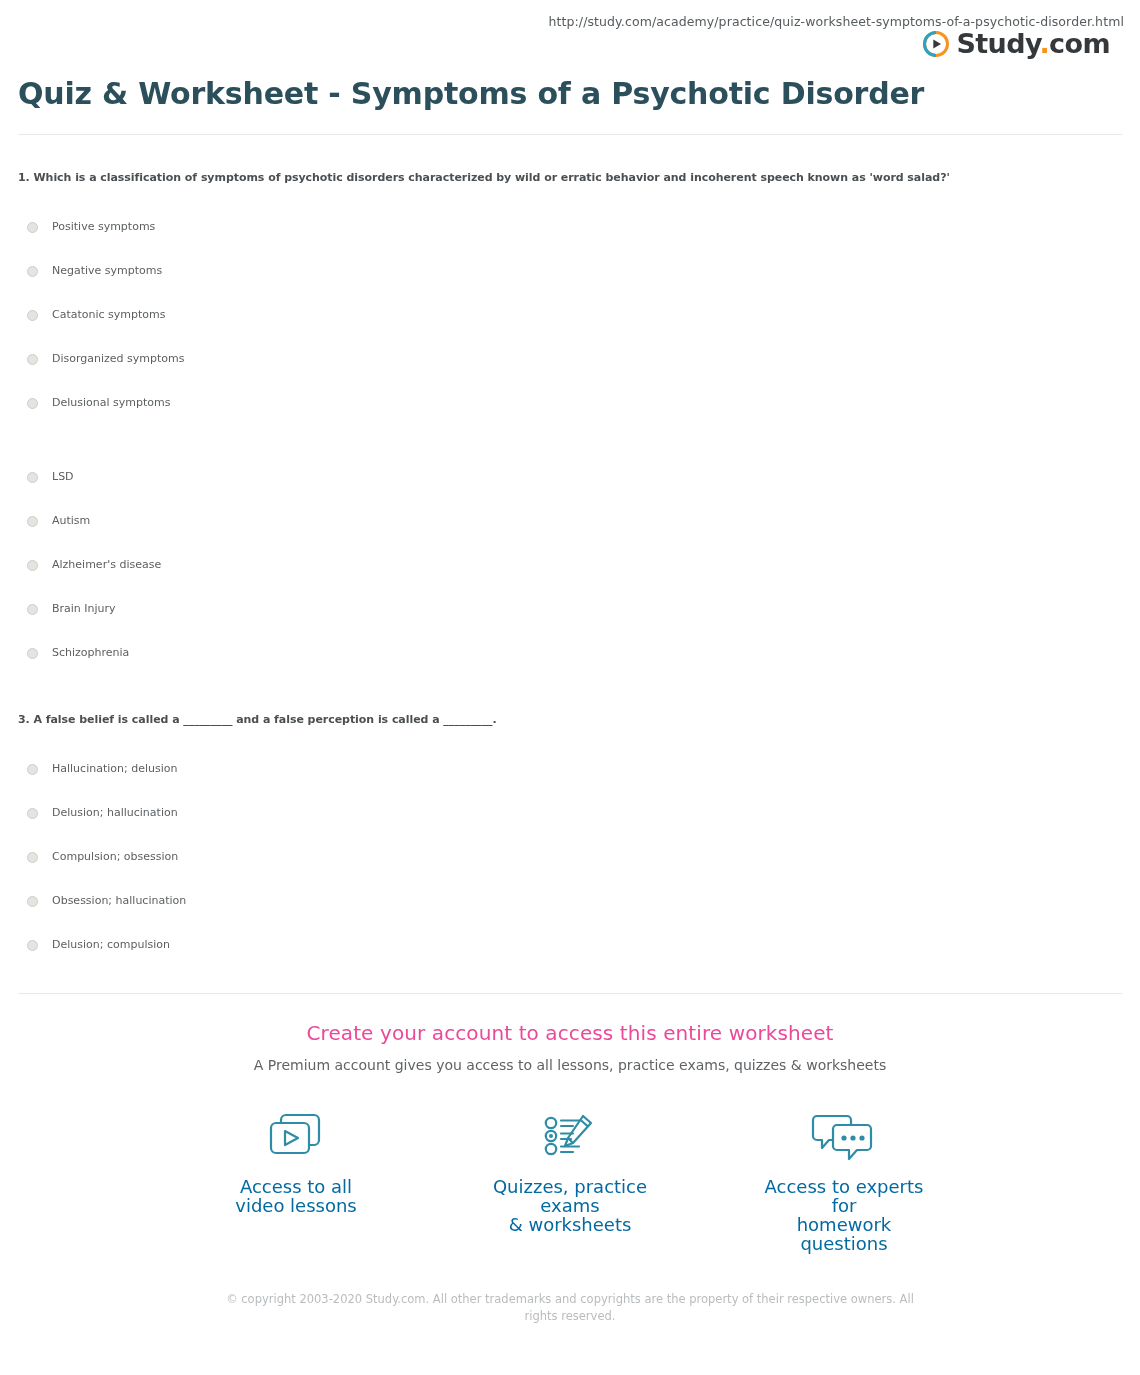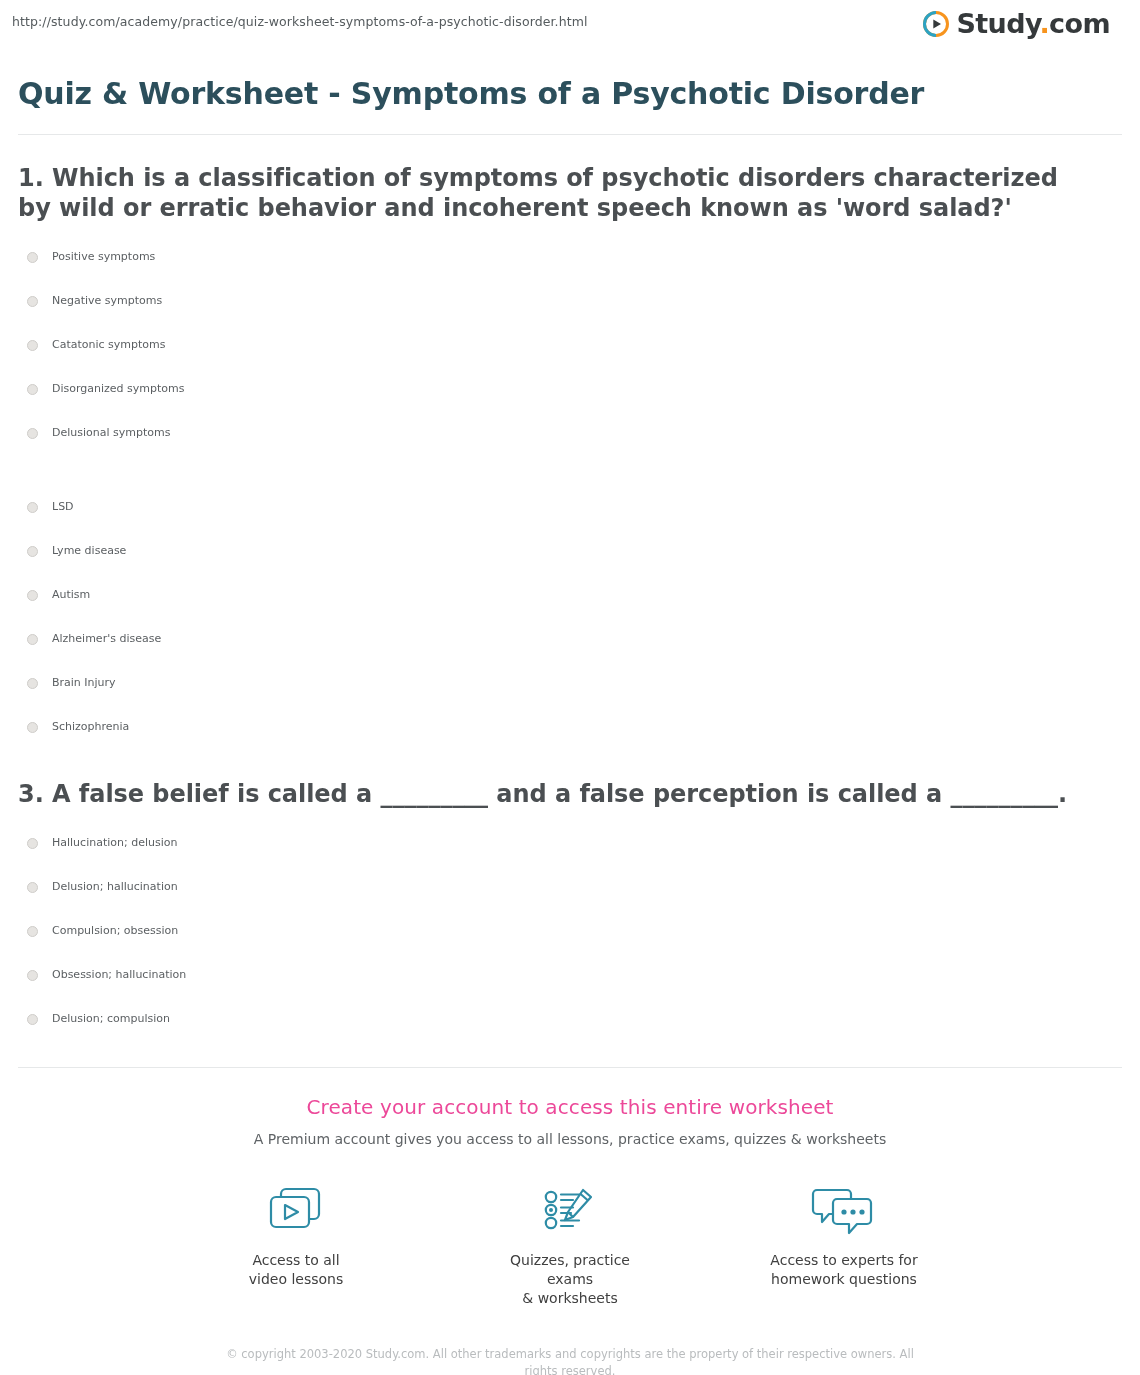--- a/index.html
+++ b/index.html
@@ -14,24 +14,25 @@
     height: 1375px;
     font-family: "DejaVu Sans", "Liberation Sans", sans-serif;
     color: #4a4a4a;
     position: relative;
     overflow: hidden;
   }
 
   
   .topbar {
     display: flex;
-    align-items: flex-start;
+    align-items: flex-end;
     justify-content: space-between;
-    padding: 10px 16px 0 12px;
+    padding: 10px 16px 0 0;
     height: 46px;
+    flex-direction: column;
   }
   .url {
     font-size: 12.5px;
     color: #555b5e;
     letter-spacing: 0.1px;
     line-height: 16px;
     padding-top: 4px;
     white-space: nowrap;
   }
   .logo {
@@ -72,21 +73,21 @@
   }
 
   
   .content { padding: 0 18px; }
 
   .question {
     margin-top: 30px;
   }
   .question:first-child { margin-top: 28px; }
   .q-text {
-    font-size: 24px;
+    font-size: 11px;
     font-weight: 700;
     color: #4b4f52;
     line-height: 30px;
     max-width: 1065px;
     letter-spacing: -0.05px;
   }
   .options {
     margin-top: 12px;
   }
   .option {
@@ -144,22 +145,22 @@
     text-align: center;
   }
   .feature-icon {
     height: 58px;
     display: flex;
     align-items: center;
     justify-content: center;
   }
   .feature-label {
     margin-top: 12px;
-    font-size: 14px;
-    color: #404040;
+    font-size: 18px;
+    color: #0369a1;
     line-height: 19px;
   }
 
   .copyright {
     margin: 38px auto 0 auto;
     width: 700px;
     text-align: center;
     font-size: 11.5px;
     color: #b9bcbe;
     line-height: 17px;
@@ -213,24 +214,20 @@
         <span class="opt-label">Delusional symptoms</span>
       </label>
     </div>
   </div>
 
   <div class="question">
     <div class="options">
       <label class="option">
         <span class="radio"></span>
         <span class="opt-label">LSD</span>
-      </label>
-      <label class="option">
-        <span class="radio"></span>
-        <span class="opt-label">Lyme disease</span>
       </label>
       <label class="option">
         <span class="radio"></span>
         <span class="opt-label">Autism</span>
       </label>
       <label class="option">
         <span class="radio"></span>
         <span class="opt-label">Alzheimer's disease</span>
       </label>
       <label class="option">

